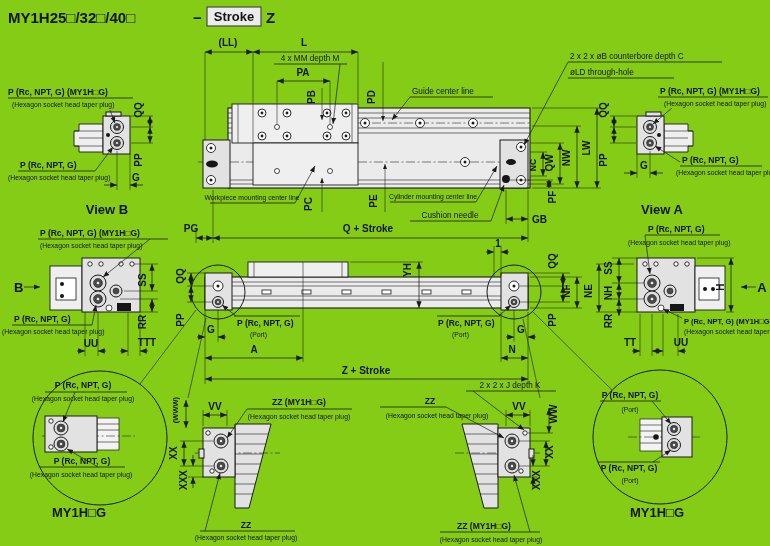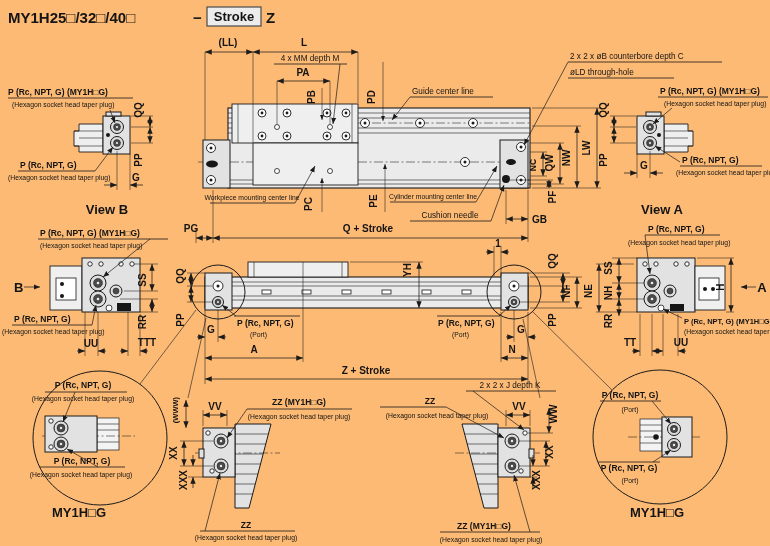--- a/index.html
+++ b/index.html
@@ -1,16 +1,16 @@
 <!DOCTYPE html>
 <html><head>
 <meta charset="utf-8">
 <style>
   html,body{margin:0;padding:0;background:#fff;}
-  #canvas{position:relative;width:770px;height:546px;background:#fdba74;overflow:hidden;
+  #canvas{position:relative;width:770px;height:546px;background:#84cc16;overflow:hidden;
           font-family:"Liberation Sans",sans-serif;}
   svg{position:absolute;left:0;top:0;}
   text{fill:#141414;font-family:"Liberation Sans",sans-serif;}
   .t15b{font-weight:bold;font-size:15px;}
   .t13b{font-weight:bold;font-size:13px;}
   .t10b{font-weight:bold;font-size:10px;}
   .t8b{font-weight:bold;font-size:8.5px;}
   .t8{font-size:8.2px;}
   .t7b{font-weight:bold;font-size:7.5px;}
   .t7{font-size:6.8px;}

